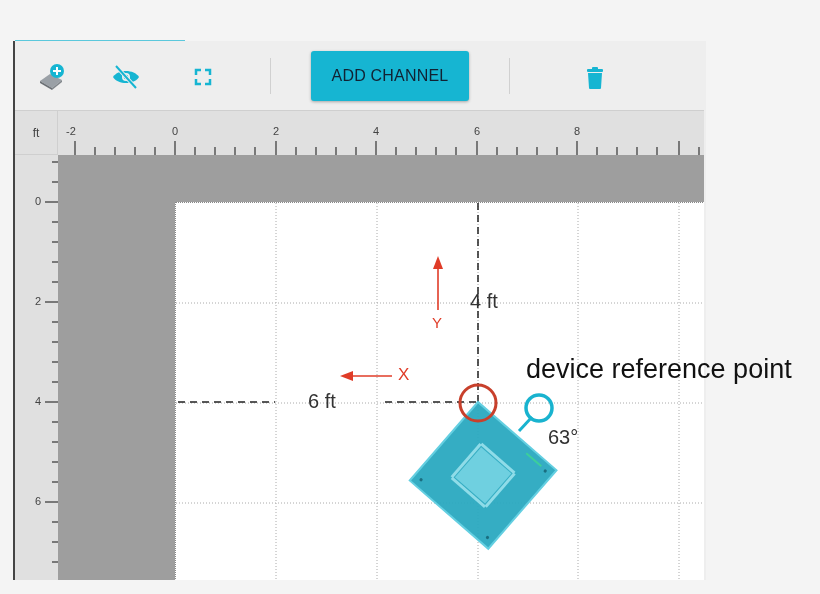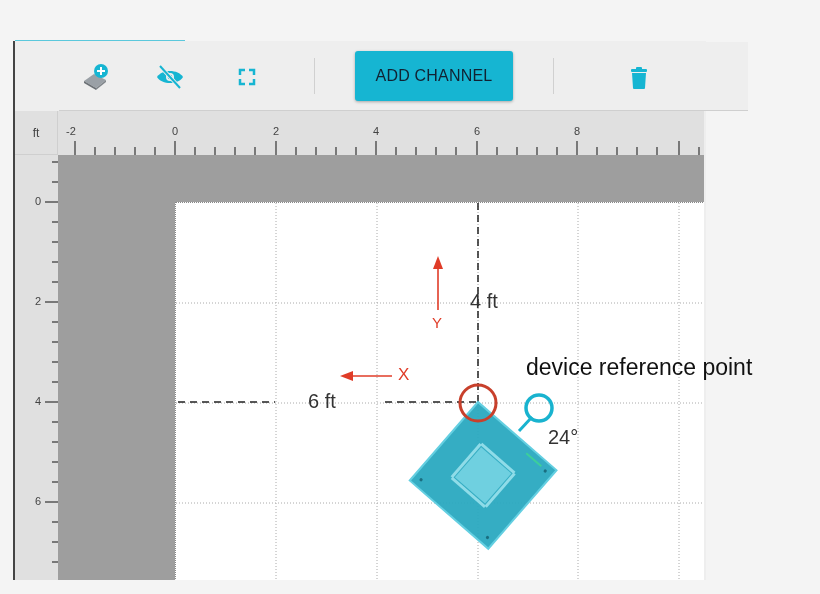--- a/index.html
+++ b/index.html
@@ -10,21 +10,21 @@
   }
   .app {
     position: absolute; left: 13px; top: 41px; width: 691px; height: 539px;
     border-left: 2px solid #444; background: #eeeeee;
   }
   .tab-underline {
     position: absolute; left: 15px; top: 40px; width: 170px; height: 2px; background: #5bc8dc;
   }
   .toolbar {
     position: absolute; left: 15px; top: 42px; width: 689px; height: 68px;
-    background: #eeeeee; border-bottom: 1px solid #cfcfcf; margin-left: 44px;
+    background: #eeeeee; border-bottom: 1px solid #cfcfcf;
   }
   .tool-icon { position: absolute; top: 20px; width: 30px; height: 30px; cursor: pointer; }
   .tool-icon svg { width: 100%; height: 100%; }
   .divider { position: absolute; top: 16px; width: 1px; height: 36px; background: #d0d0d0; }
   .add-channel {
     position: absolute; left: 296px; top: 9px; width: 158px; height: 50px;
     background: #16b5d2; color: #123; border: none; border-radius: 3px;
     font-family: "Liberation Sans", sans-serif; font-size: 16px; letter-spacing: 0.2px;
     box-shadow: 0 1px 3px rgba(0,0,0,0.3); cursor: pointer;
     display: flex; align-items: center; justify-content: center;
@@ -225,14 +225,14 @@
   <line x1="519" y1="431" x2="532" y2="417" stroke="#19b3cf" stroke-width="3"></line>
   <circle cx="539" cy="408" r="13" fill="none" stroke="#19b3cf" stroke-width="3.5"></circle>
 
   <circle cx="478" cy="403" r="18" fill="none" stroke="#c8402c" stroke-width="3"></circle>
 </svg>
 
 <span class="overlay-text" style="left:432px;top:314px;font-size:15px;color:#e03c28;">Y</span>
 <span class="overlay-text" style="left:398px;top:365px;font-size:17px;color:#e03c28;">X</span>
 <span class="overlay-text" style="left:470px;top:290px;font-size:20px;color:#333;">4 ft</span>
 <span class="overlay-text" style="left:308px;top:390px;font-size:20px;color:#333;">6 ft</span>
-<span class="overlay-text" style="left:526px;top:354px;font-size:23px;color:#111;">device reference point</span>
-<span class="overlay-text" style="left:548px;top:426px;font-size:20px;color:#333;">24°</span>
+<span class="overlay-text" style="left:526px;top:354px;font-size:27px;color:#111;">device reference point</span>
+<span class="overlay-text" style="left:548px;top:426px;font-size:20px;color:#333;">63°</span>
 
 </body></html>

